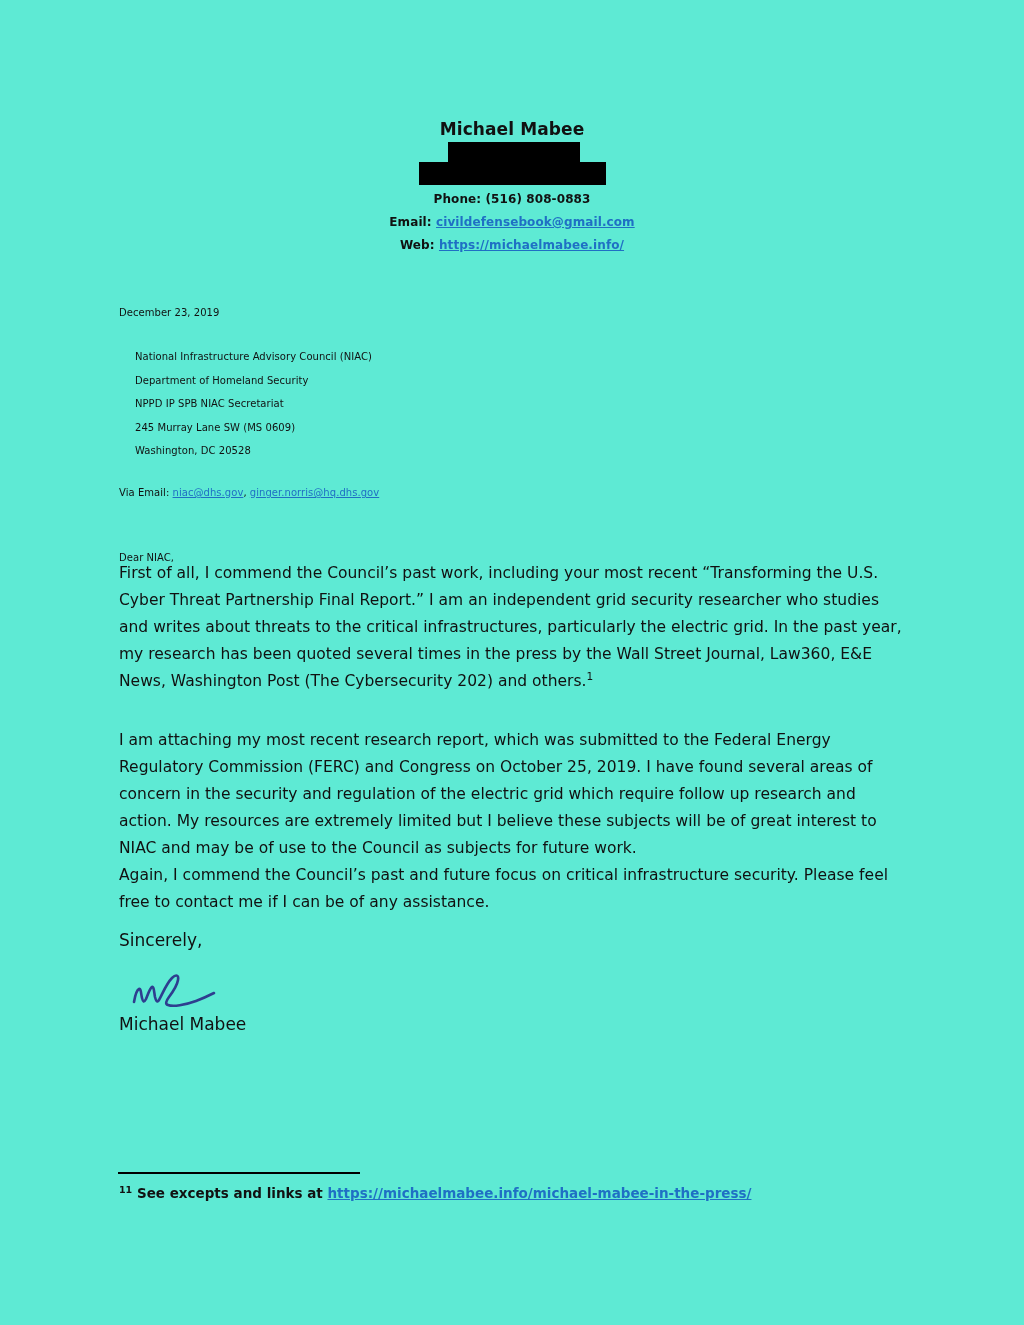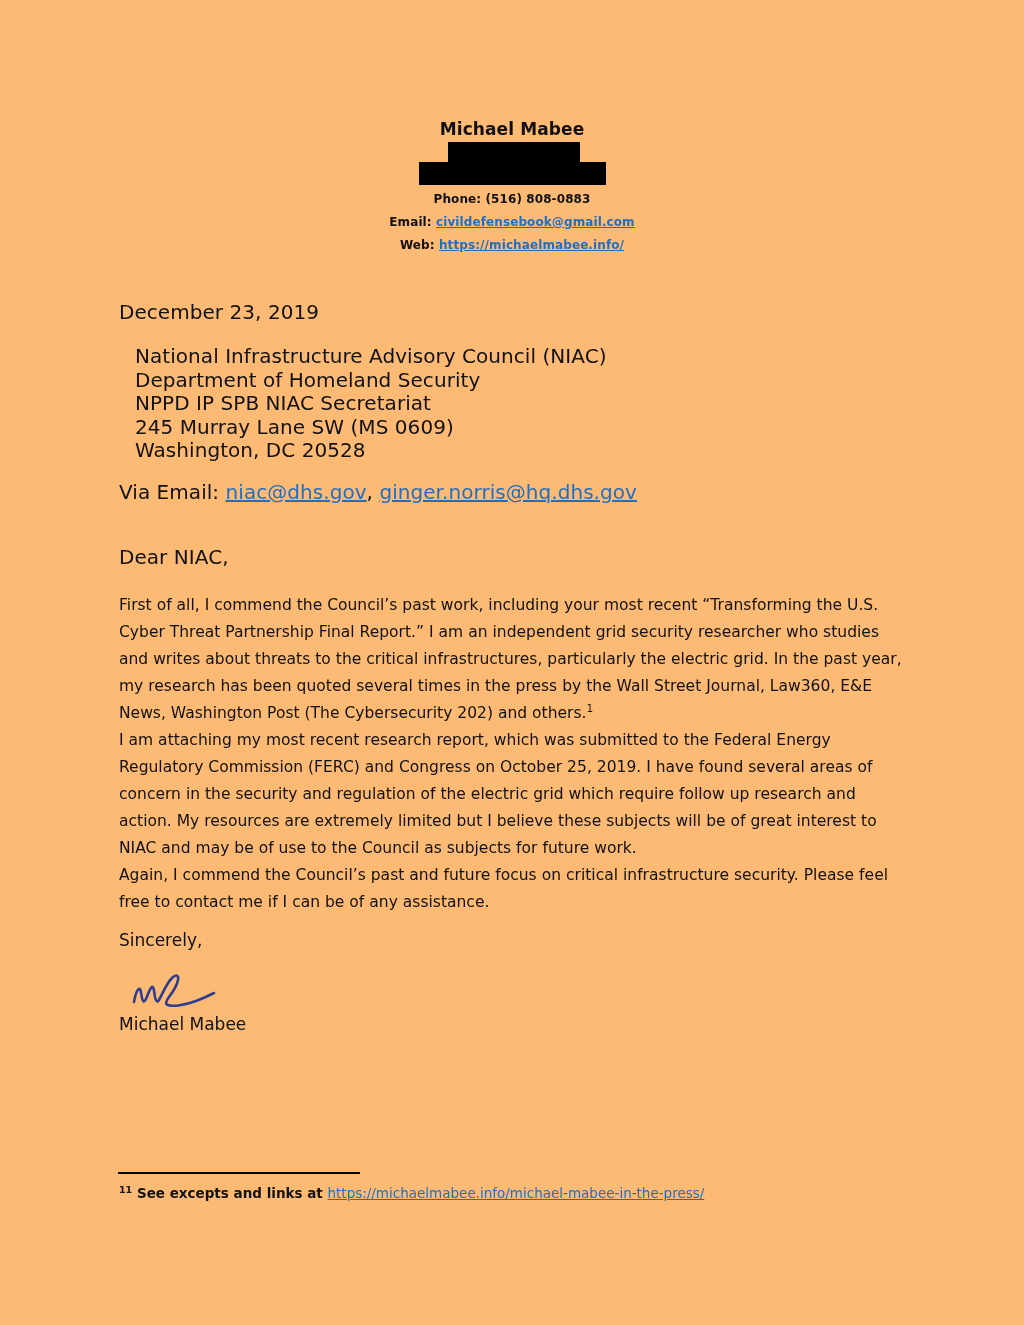--- a/index.html
+++ b/index.html
@@ -12,21 +12,21 @@
     height: 1325px;
     position: relative;
     font-family: "DejaVu Sans", sans-serif;
     color: #000000;
     overflow: hidden;
   }
 
   .page {
     position: absolute;
     inset: 0;
-    background: #fdba74;
+    background: #5eead4;
   }
 
   
   .letterhead {
     position: absolute;
     left: 0;
     top: 118px;
     width: 1024px;
     text-align: center;
   }
@@ -72,42 +72,42 @@
     color: #1F6FC4;
     text-decoration: underline;
     text-underline-offset: 1px;
   }
 
   
   .block {
     position: absolute;
     left: 119px;
     width: 790px;
-    font-size: 20px;
+    font-size: 10px;
     line-height: 23.5px;
     color: #111111;
     letter-spacing: 0.05px;
   }
   .date-line { top: 301px; }
   .addr-block { top: 345px; margin-left: 16px; }
   .addr-block div { line-height: 23.5px; }
   .via-email { top: 481px; }
   .salutation { top: 546px; }
 
   .para {
     position: absolute;
     left: 119px;
     width: 792px;
     font-size: 15.5px;
     line-height: 27px;
     color: #111111;
     text-align: left;
     letter-spacing: 0.02px;
   }
-  .para-1 { top: 592px; }
+  .para-1 { top: 560px; }
   .para-2 { top: 727px; }
   .para-3 { top: 862px; }
 
   sup {
     font-size: 0.68em;
     vertical-align: super;
     line-height: 0;
   }
 
   .closing {
@@ -148,21 +148,21 @@
     line-height: 19px;
     color: #111111;
     font-weight: 600;
   }
   .footnote .marker {
     font-size: 9.5px;
     vertical-align: super;
     line-height: 0;
     font-weight: 600;
   }
-  .footnote a { font-weight: 400; }
+  .footnote a { font-weight: 700; }
 </style>
 </head>
 <body>
 
 <div class="page">
 
   <div class="letterhead">
 
     <div class="lh-name">Michael Mabee</div>
 

